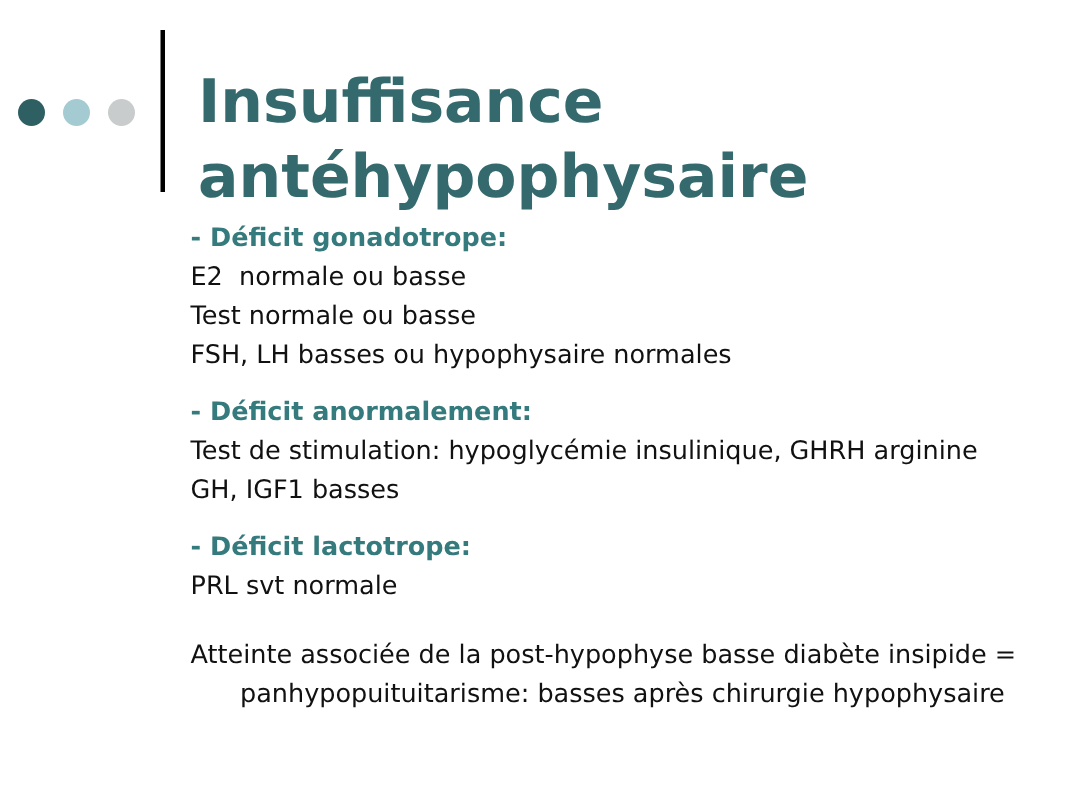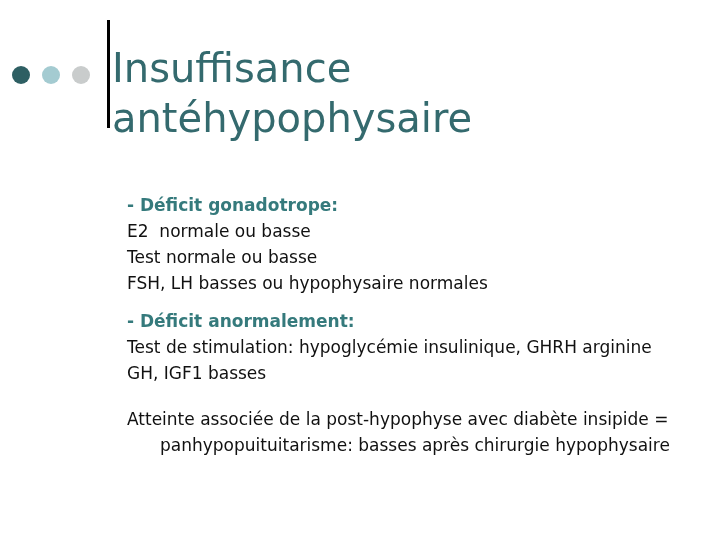--- a/index.html
+++ b/index.html
@@ -31,37 +31,36 @@
   .accent-bar {
     position: absolute;
     left: 107px;
     top: 20px;
     width: 3px;
     height: 108px;
     background: var(--bar-color, #000000);
   }
   .title {
     position: absolute;
-    left: 112px;
+    left: 132px;
     top: 16px;
     font-size: 40px;
     line-height: 50px;
-    font-weight: normal;
+    font-weight: bold;
     color: var(--title-color, #346a6e);
     letter-spacing: 0px;
   }
   .body {
     position: absolute;
     left: 127px;
     top: 146px;
     width: 575px;
     font-size: 17px;
     line-height: 26px;
     color: var(--body-color, #111111);
-    margin-top: 46px;
   }
   .section { margin: 0; }
   .section + .section { margin-top: 12px; }
   .section-heading {
     font-weight: bold;
     color: var(--heading-color, #357a7c);
     white-space: pre-wrap;
   }
   .line { white-space: pre-wrap; }
   .line.bold { font-weight: normal; }
@@ -94,20 +93,24 @@
       <div class="line bold">Test normale ou basse</div>
       <div class="line bold">FSH, LH basses ou hypophysaire normales</div>
     </div>
 
     <div class="section">
       <div class="section-heading">- Déficit anormalement:</div>
       <div class="line">Test de stimulation: hypoglycémie insulinique, GHRH arginine</div>
       <div class="line bold">GH, IGF1 basses</div>
     </div>
 
+    <div class="section">
+      <div class="section-heading">- Déficit lactotrope:</div>
+      <div class="line">PRL svt normale</div>
+    </div>
 
     <div class="closing">
-      <div class="line">Atteinte associée de la post-hypophyse avec diabète insipide =</div>
+      <div class="line">Atteinte associée de la post-hypophyse basse diabète insipide =</div>
       <div class="line indent">panhypopuituitarisme: basses après chirurgie hypophysaire</div>
     </div>
 
   </div>
 </div>
 
 </body></html>

